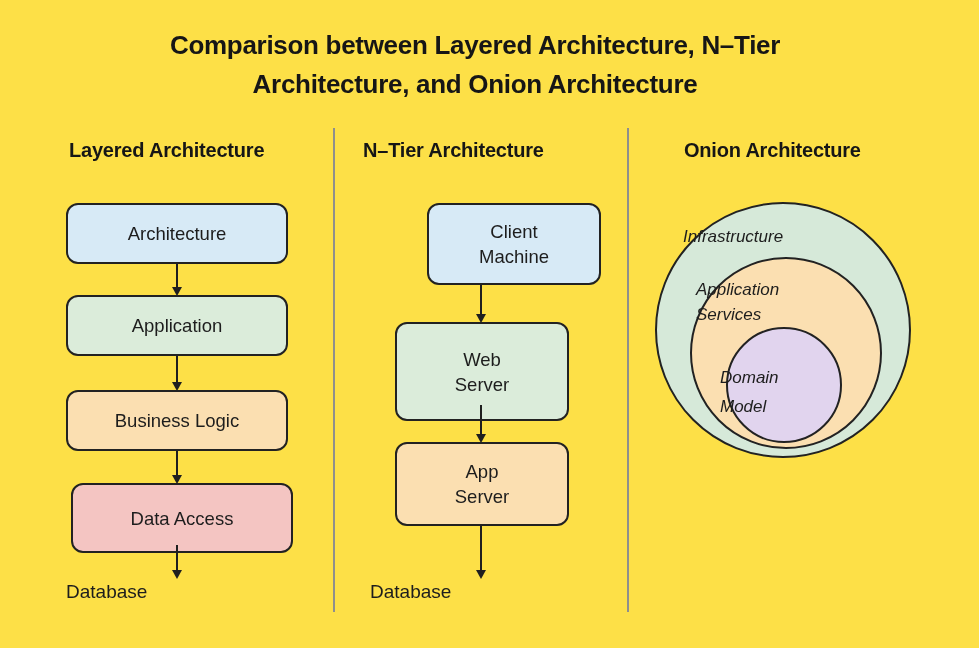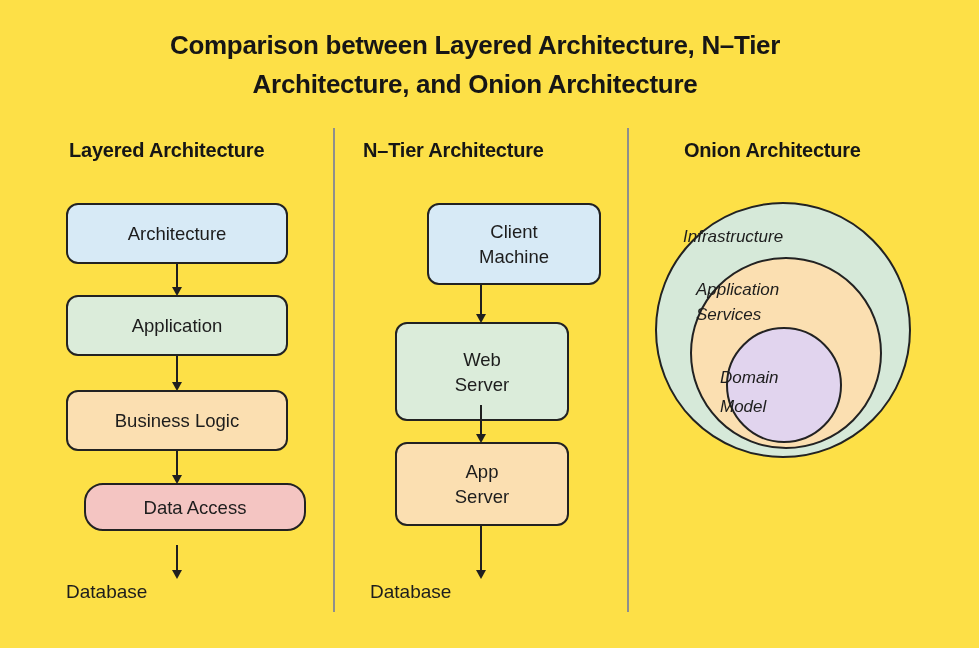--- a/index.html
+++ b/index.html
@@ -104,21 +104,21 @@
 
   <div class="box" style="left: 66px; top: 203px; width: 222px; height: 61px; background-color: rgb(215, 234, 246);">Architecture</div>
   <div class="arrow" style="left:176px;top:264px;height:30px;"></div>
 
   <div class="box" style="left: 66px; top: 295px; width: 222px; height: 61px; background-color: rgb(219, 236, 218);">Application</div>
   <div class="arrow" style="left:176px;top:356px;height:33px;"></div>
 
   <div class="box" style="left: 66px; top: 390px; width: 222px; height: 61px; background-color: rgb(251, 223, 177);">Business Logic</div>
   <div class="arrow" style="left:176px;top:451px;height:31px;"></div>
 
-  <div class="box" style="left: 84px; top: 483px; width: 222px; height: 48px; background-color: rgb(244, 197, 194); border-radius: 19px;">Data Access</div>
+  <div class="box" style="left: 71px; top: 483px; width: 222px; height: 70px; background-color: rgb(244, 197, 194);">Data Access</div>
   <div class="arrow" style="left:176px;top:545px;height:32px;"></div>
 
   <div class="db-label" style="left:66px;">Database</div>
 
   <div class="col-header" style="left:347px;">N–Tier Architecture</div>
 
   <div class="box" style="left: 395px; top: 203px; width: 174px; height: 82px; background-color: rgb(215, 234, 246); margin-left: 32px;">Client
 Machine</div>
   <div class="arrow" style="left:480px;top:285px;height:36px;"></div>
 

